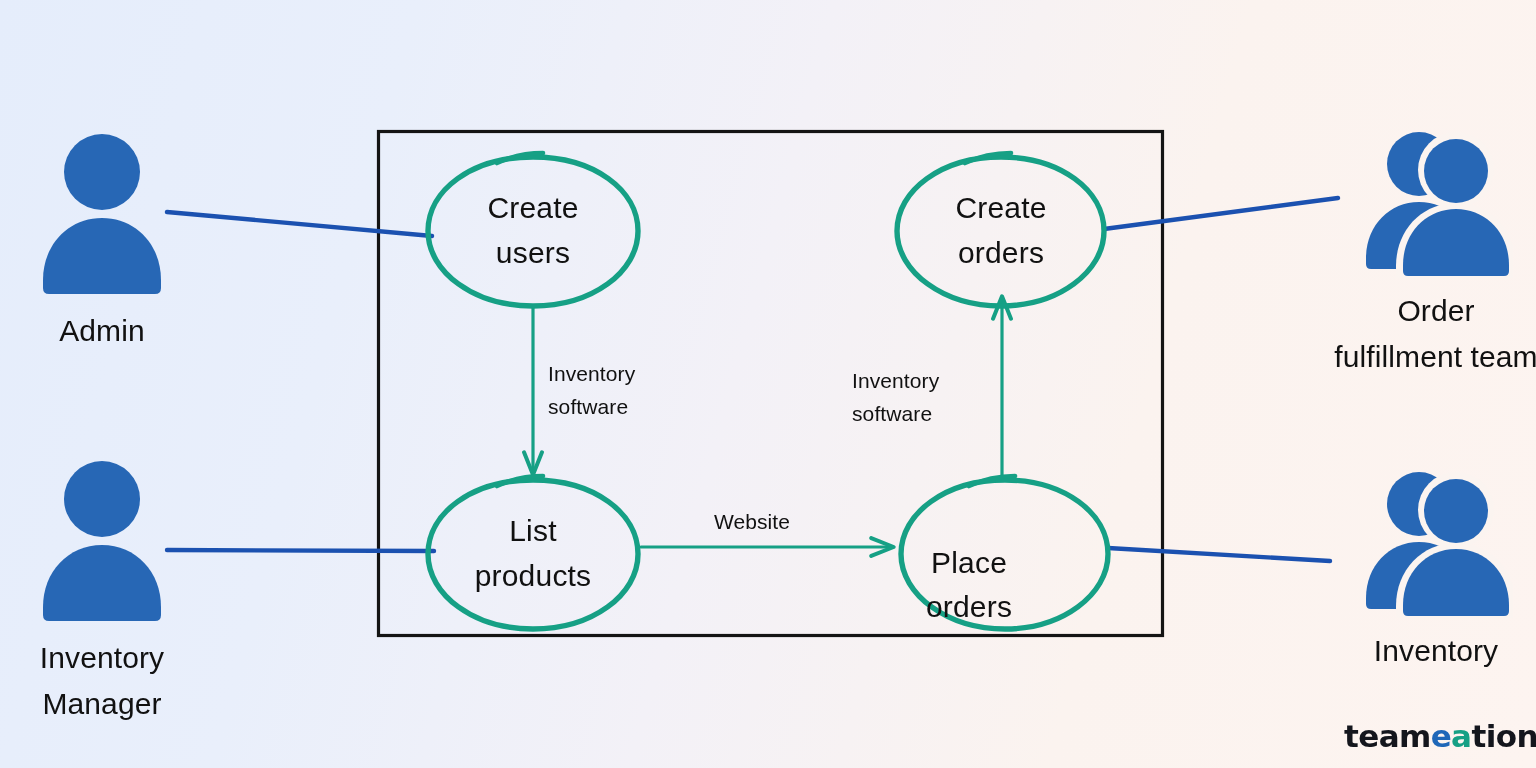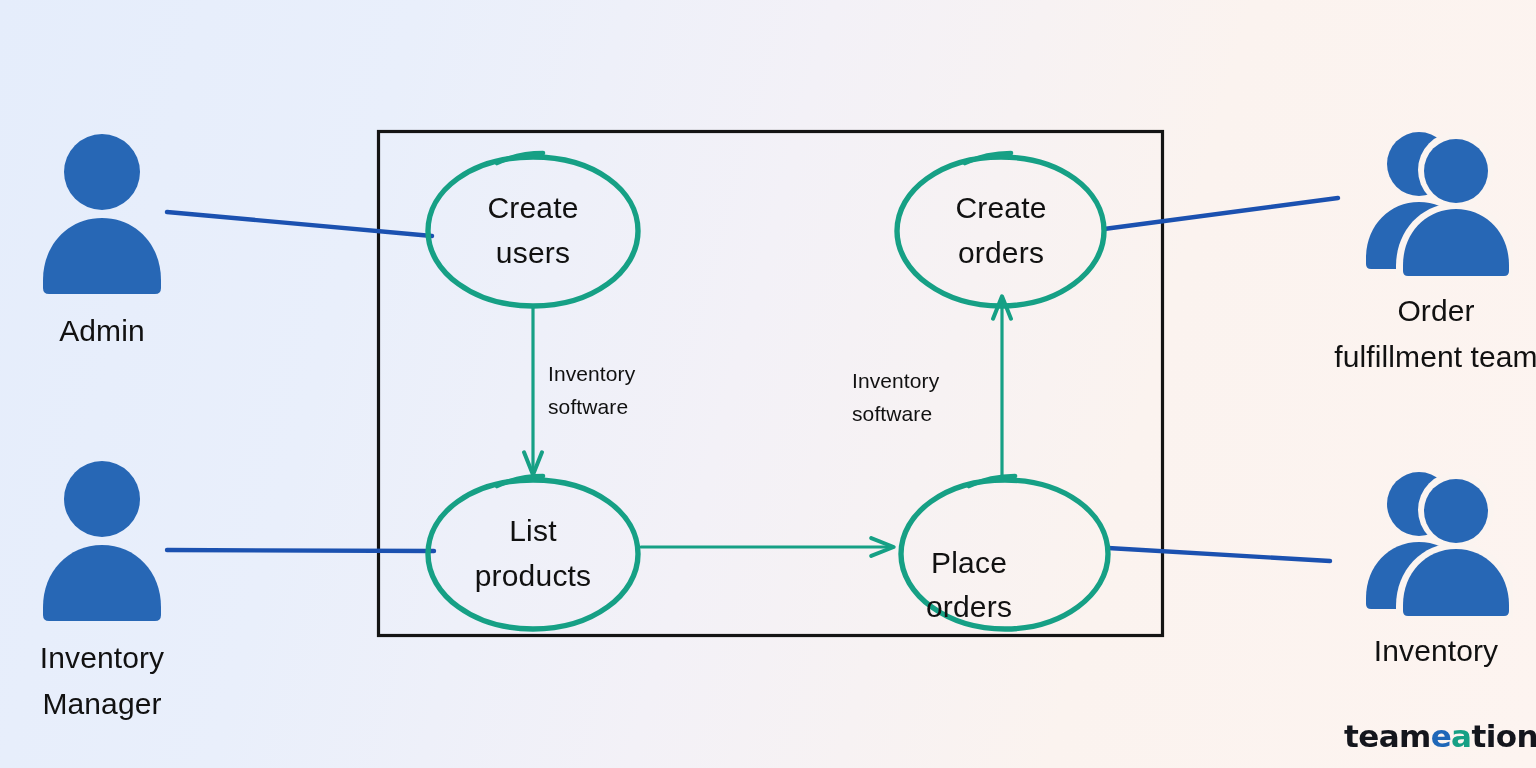--- a/index.html
+++ b/index.html
@@ -209,16 +209,17 @@
   </div>
   <div class="node" id="node-place-orders">
     <div class="node-text">Place
 orders</div>
   </div>
 
   <div class="edge-label" id="edge-label-left-inventory">Inventory
 software</div>
   <div class="edge-label" id="edge-label-right-inventory">Inventory
 software</div>
+  <div class="edge-label" id="edge-label-website">Website</div>
 
   <div id="brand-logo"><span>team</span><span class="ltr-e">e</span><span class="ltr-a">a</span><span>tions</span></div>
 
 </div>
 
 </body></html>

